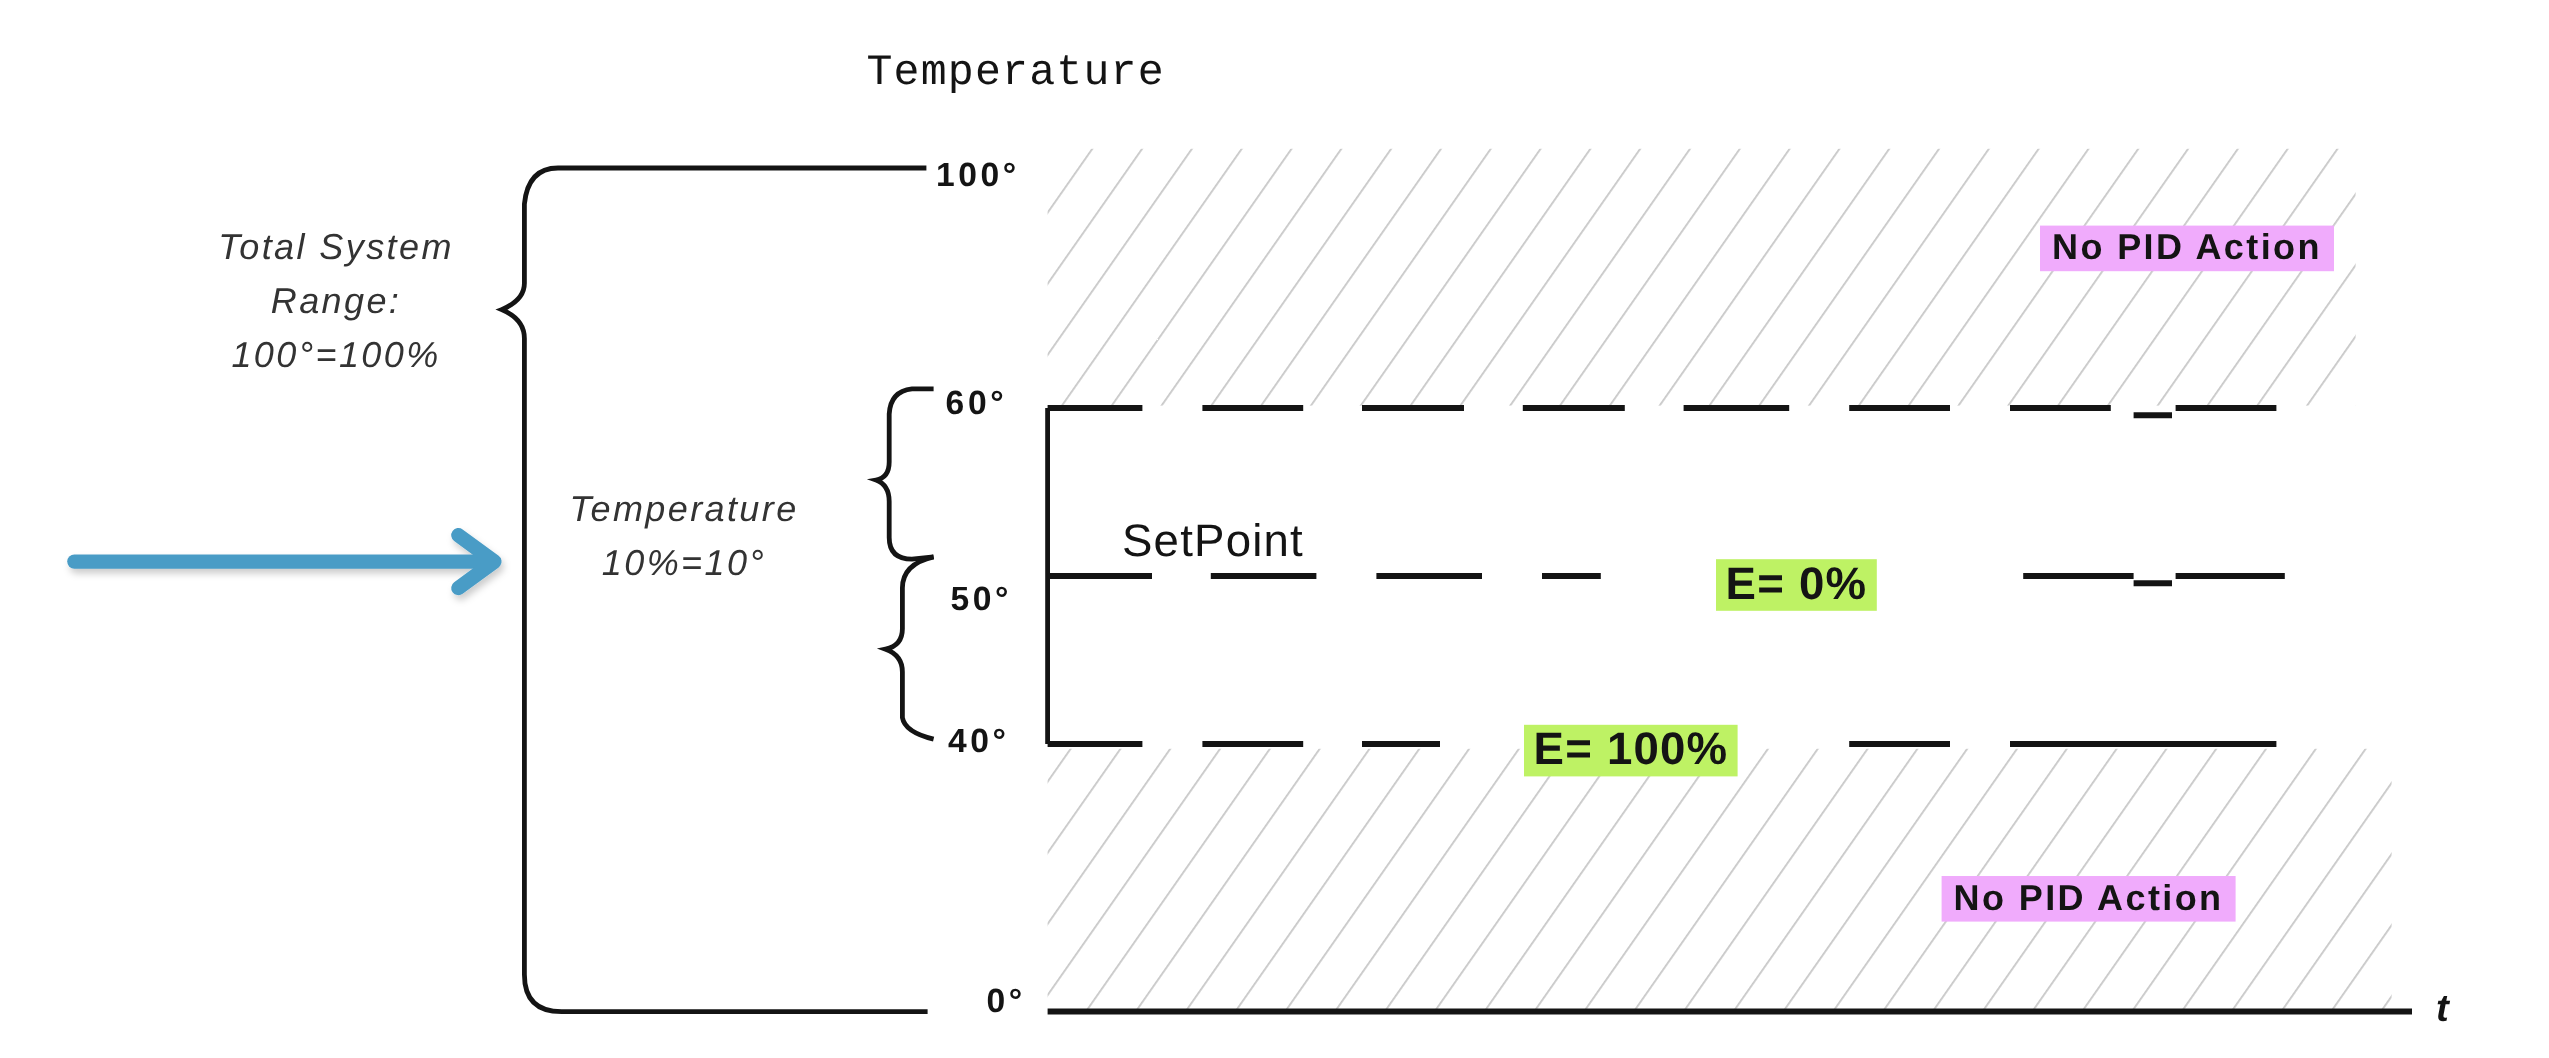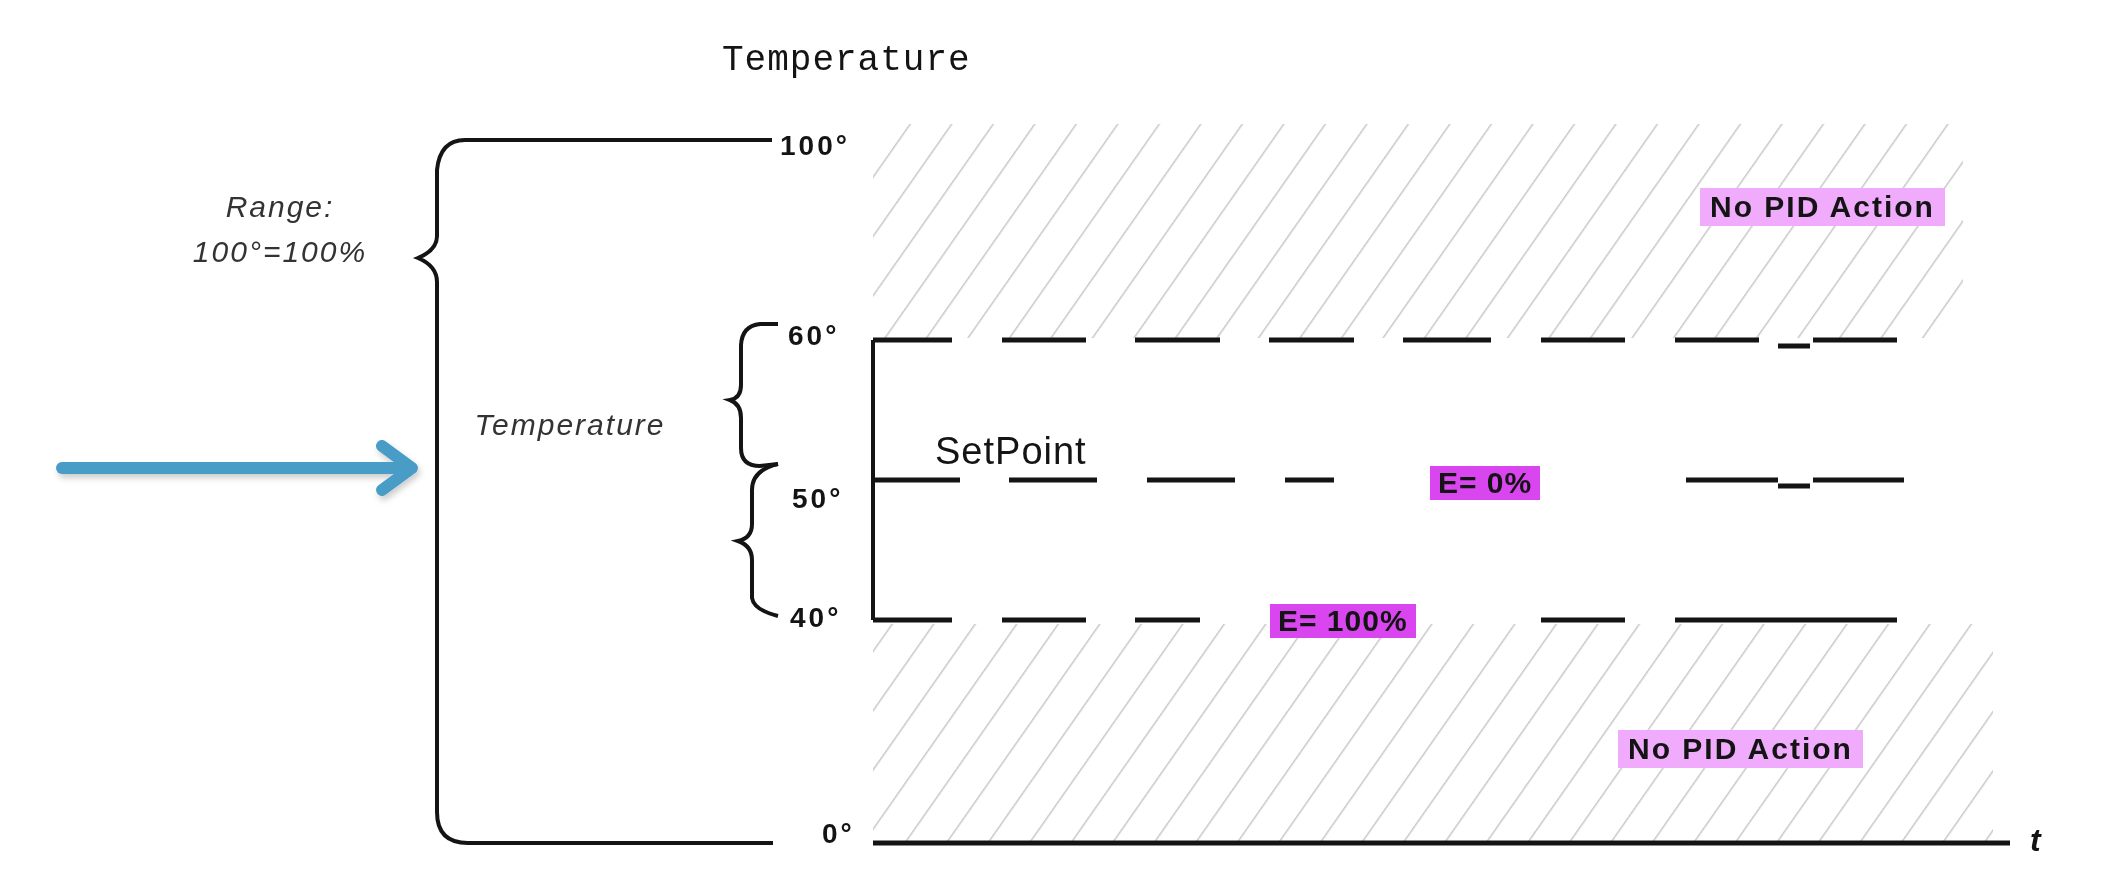--- a/index.html
+++ b/index.html
@@ -4,21 +4,21 @@
 <style>
   html, body { margin: 0; padding: 0; background: #ffffff; }
   body { width: 2124px; height: 882px; position: relative; overflow: hidden;
          font-family: "Liberation Sans", sans-serif; color: #111; }
   #diagram { position: absolute; left: 0; top: 0; width: 2124px; height: 882px; }
   .lbl { position: absolute; white-space: nowrap; color: #141414; }
   .title { font-size: 36px; letter-spacing: 1px; font-family: Liberation Mono, monospace; }
   .deg { font-size: 28px; font-weight: bold; letter-spacing: 3px; }
   .italic-note { font-style: italic; font-size: 30px; text-align: center; line-height: 45px; color: #333; letter-spacing: 2px; }
   .region-label { font-size: 30px; font-weight: bold; letter-spacing: 2px; background: #f0abfc; padding: 2px 10px; }
-  .err-label { font-size: 30px; font-weight: bold; background: #d946ef; padding: 0 8px; letter-spacing: 1px; }
+  .err-label { font-size: 38px; font-weight: bold; background: #bef264; padding: 0 8px; letter-spacing: 1px; }
   .setpoint { font-size: 38px; letter-spacing: 1px; }
   .axis-t { font-size: 32px; font-style: italic; font-weight: bold; }
 </style>
 </head>
 <body>
 
 <svg id="diagram" xmlns="http://www.w3.org/2000/svg" width="2124" height="882" viewBox="0 0 2124 882">
   <defs>
     <pattern id="hatch" patternUnits="userSpaceOnUse" width="34" height="34" patternTransform="rotate(35)">
       <line x1="0" y1="0" x2="0" y2="34" stroke="#c8c8c8" stroke-width="3"></line>
@@ -80,26 +80,28 @@
 
 <div class="lbl deg" style="left:780px; top:130px;">100°</div>
 <div class="lbl deg" style="left:788px; top:320px;">60°</div>
 <div class="lbl deg" style="left:792px; top:483px;">50°</div>
 <div class="lbl deg" style="left:790px; top:602px;">40°</div>
 <div class="lbl deg" style="left:822px; top:818px;">0°</div>
 
 <div class="lbl axis-t" style="left:2030px; top:822px;">t</div>
 
 <div class="lbl italic-note" style="left:140px; top:184px; width:280px;">
+  <div>Total System</div>
   <div>Range:</div>
   <div>100°=100%</div>
 </div>
 
 <div class="lbl italic-note" style="left:440px; top:402px; width:260px;">
   <div>Temperature</div>
+  <div>10%=10°</div>
 </div>
 
 <div class="lbl region-label" style="left:1700px; top:188px;">No PID Action</div>
 <div class="lbl region-label" style="left:1618px; top:730px;">No PID Action</div>
 
 <div class="lbl setpoint" style="left:935px; top:430px;">SetPoint</div>
 <div class="lbl err-label" style="left:1430px; top:466px;">E= 0%</div>
 <div class="lbl err-label" style="left:1270px; top:604px;">E= 100%</div>
 
 </body></html>

